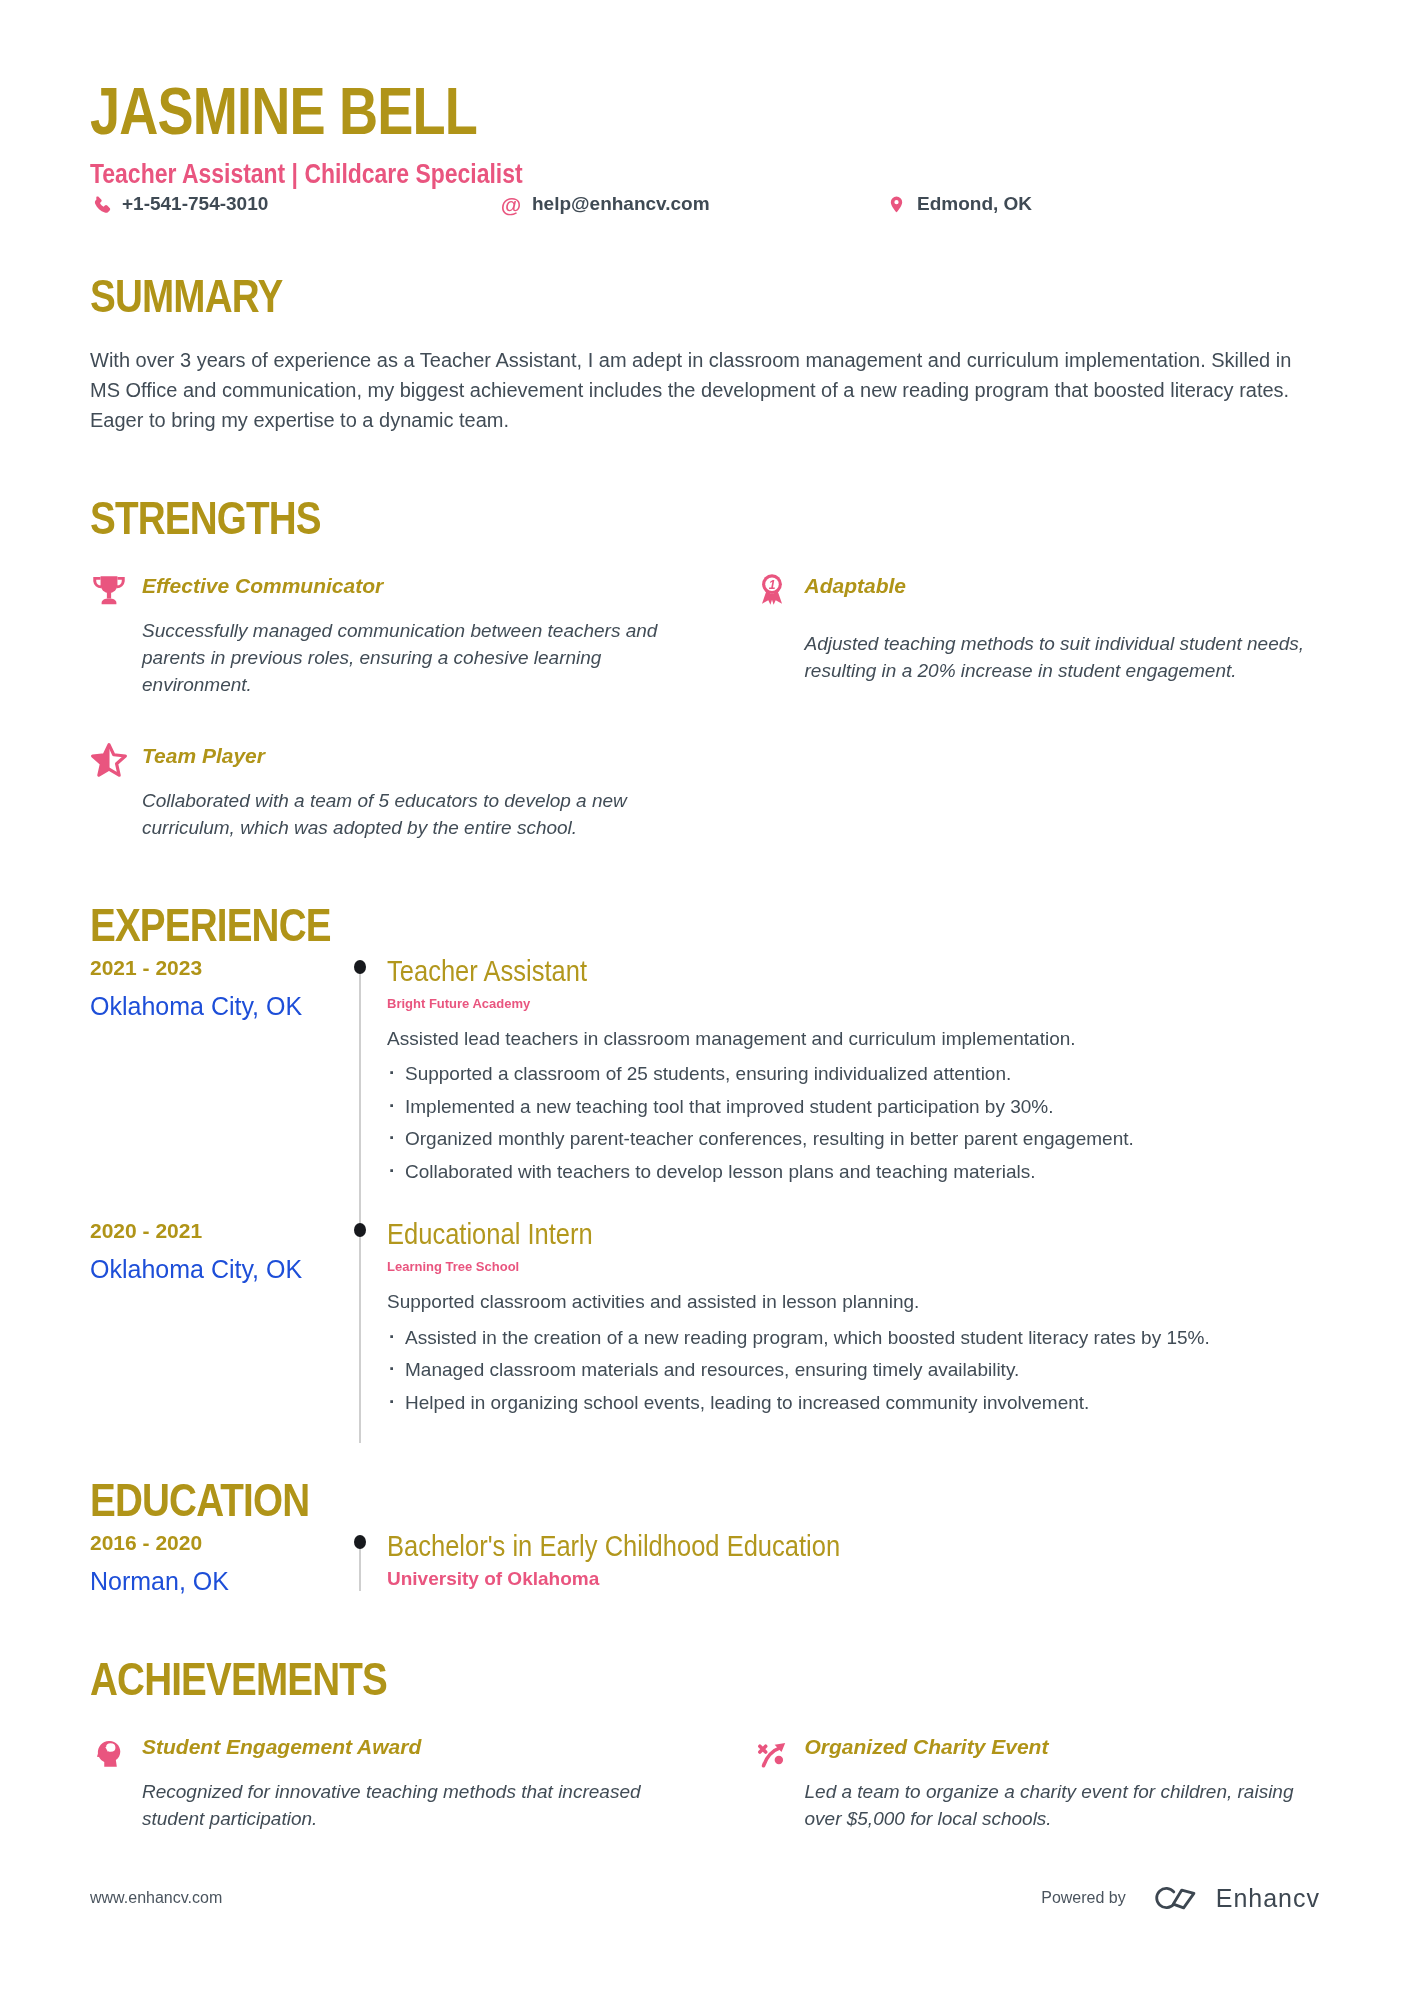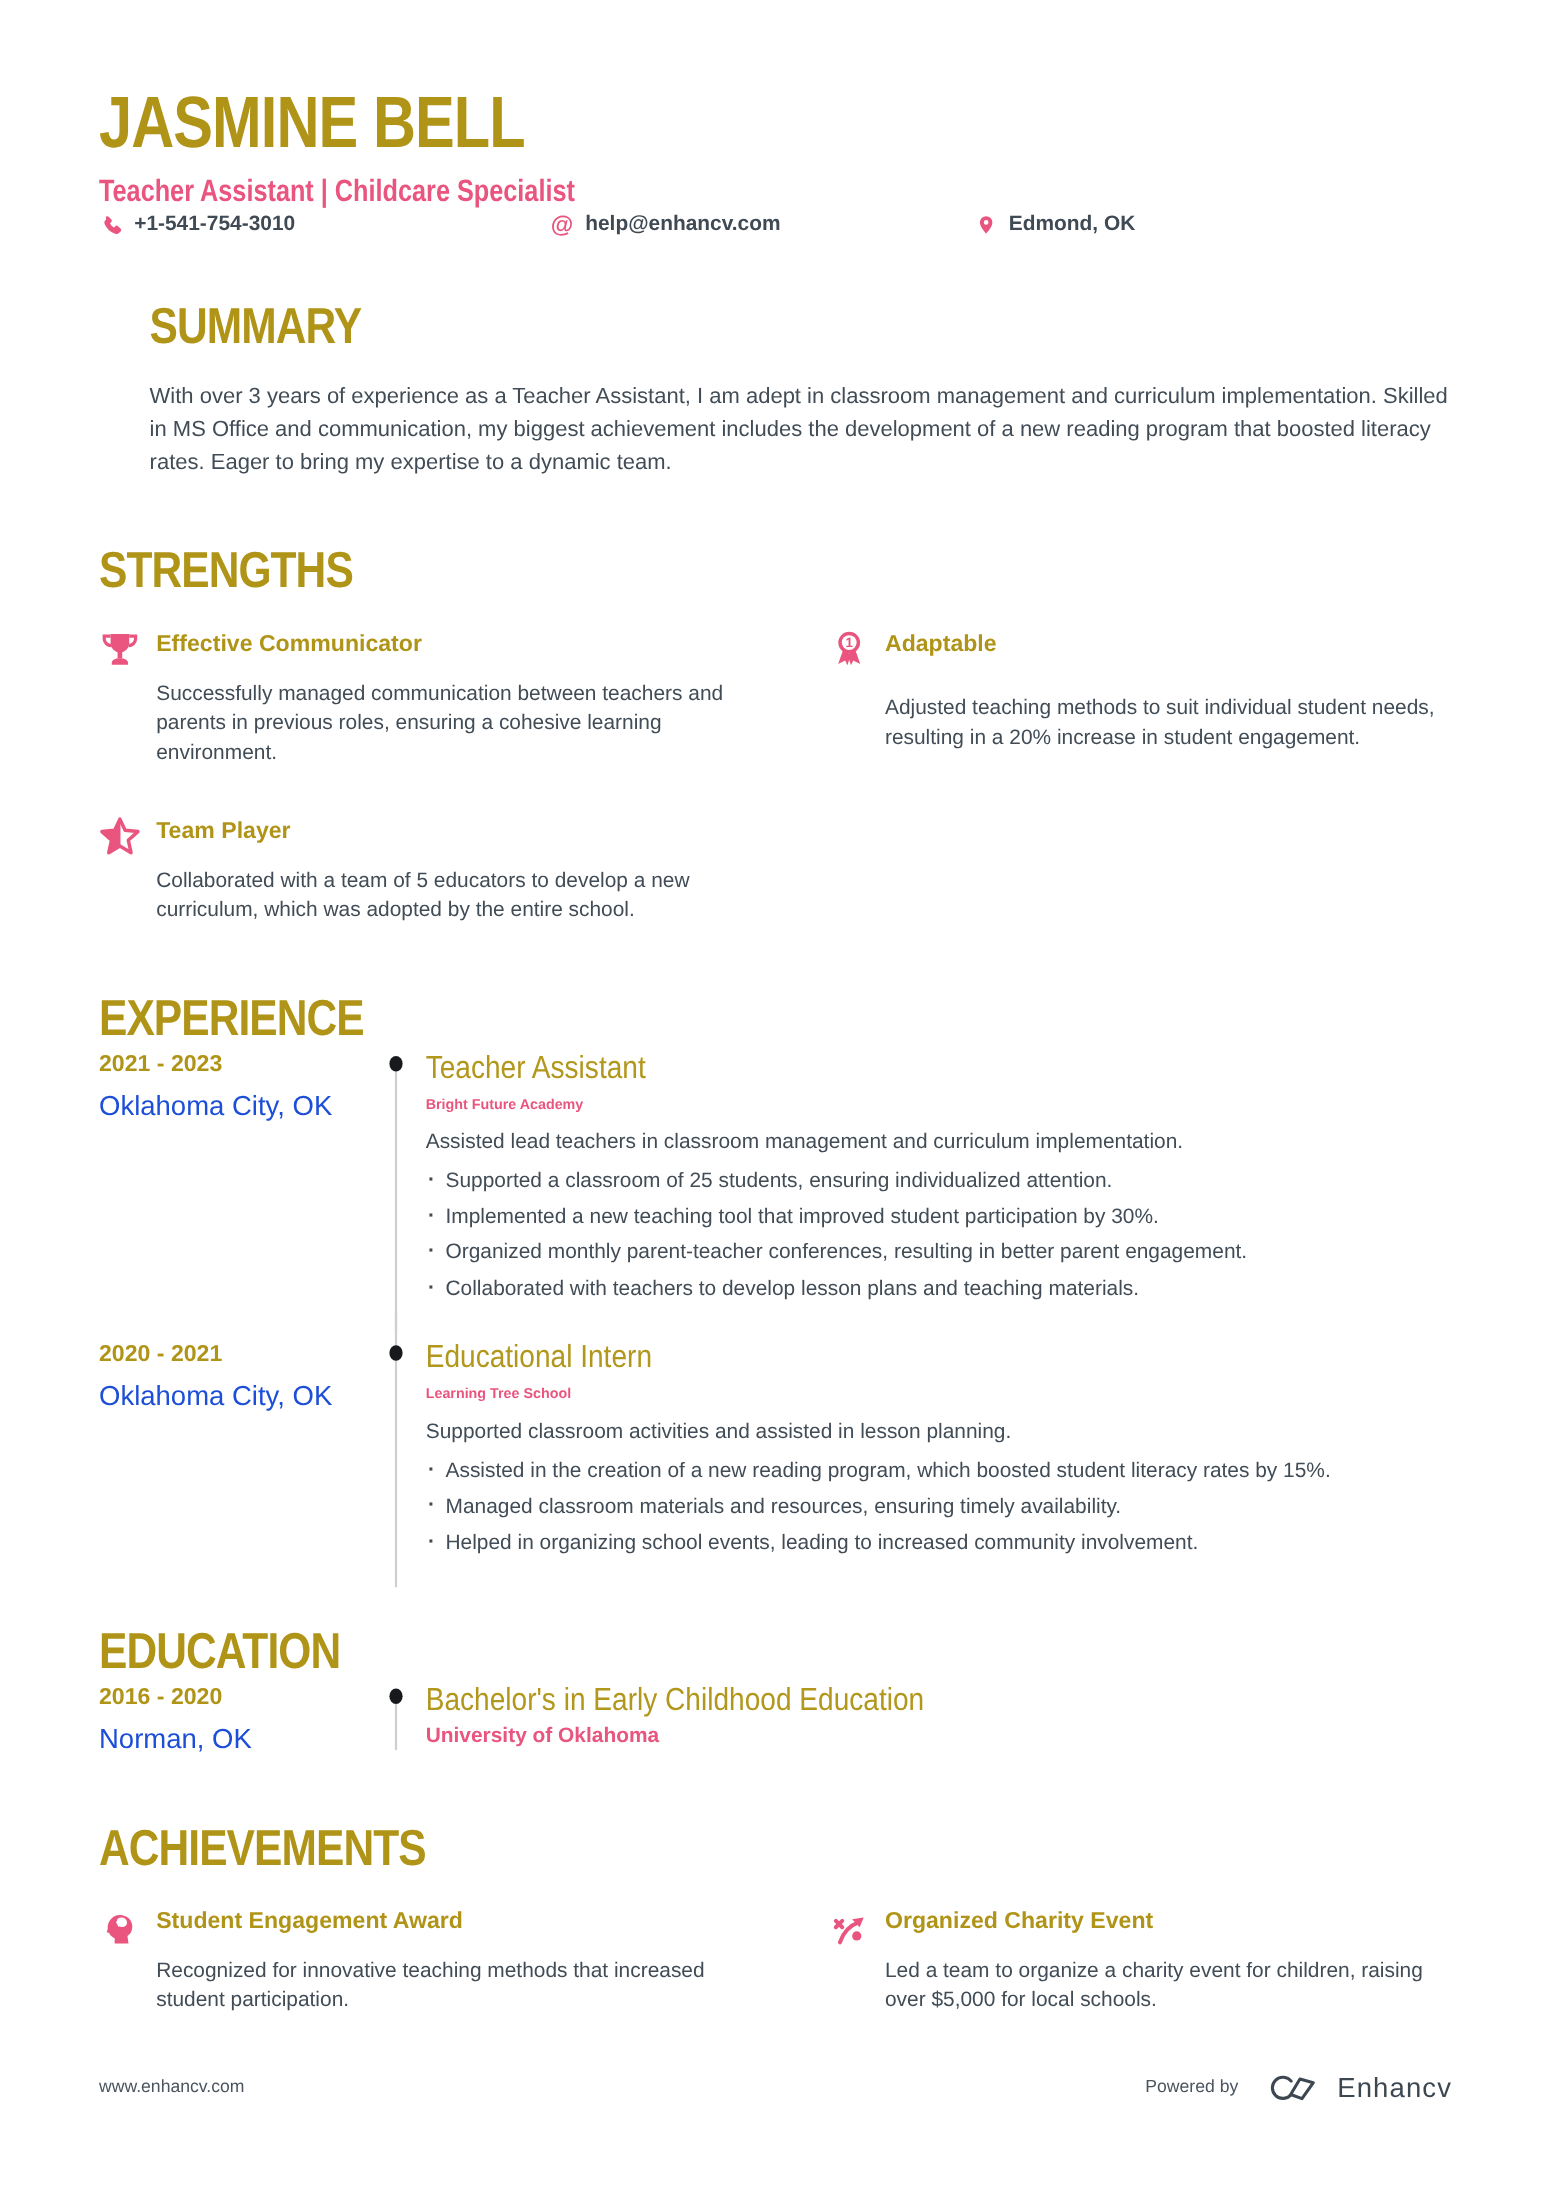--- a/index.html
+++ b/index.html
@@ -26,27 +26,27 @@
   .contact-item.c2 { width:385px; }
   .contact-icon { width:22px; height:22px; flex:0 0 auto; display:inline-flex; align-items:center; justify-content:center; }
   .at-glyph { color:#e9557f; font-size:21px; font-weight:bold; line-height:1; }
 
   
   .section-heading {
     font-size:46px; font-weight:bold; color:#b09418; letter-spacing:-1px; line-height:1;
     display:inline-block; transform:scaleX(.84); transform-origin:left center; white-space:nowrap;
   }
   .sec { margin-top:60px; }
-  .sec-summary { margin-top:58px;margin-left:46px; }
+  .sec-summary { margin-top:58px; }
 
   .summary-text { margin-top:26px; font-size:20px; line-height:1.5; color:#414c56; max-width:1232px; }
 
   
   .icon-grid { margin-top:28px; display:grid; grid-template-columns:1fr 1fr; column-gap:95px; row-gap:40px; }
-  .icon-item { display:grid; grid-template-columns:52px 1fr; align-items:start; }
+  .icon-item { display:grid; grid-template-columns:52px 1fr; align-items:start;font-style:italic; }
   .item-icon { width:38px; height:38px; margin-top:2px; }
   .item-title { font-size:21px; font-weight:bold; color:#b09418; padding-top:5px; }
   .item-text { grid-column:2; margin-top:9px; font-size:19px; line-height:1.42; color:#414c56; }
 
   
   .xp-entry { display:grid; grid-template-columns:245px 52px 1fr; margin-top:8px; }
   .xp-entry.pad { padding-bottom:26px; }
   .xp-dates { font-size:21px; font-weight:bold; color:#b09418; }
   .xp-loc { font-size:25px; color:#1d4ed8; margin-top:12px; }
   .timeline { position:relative; }

